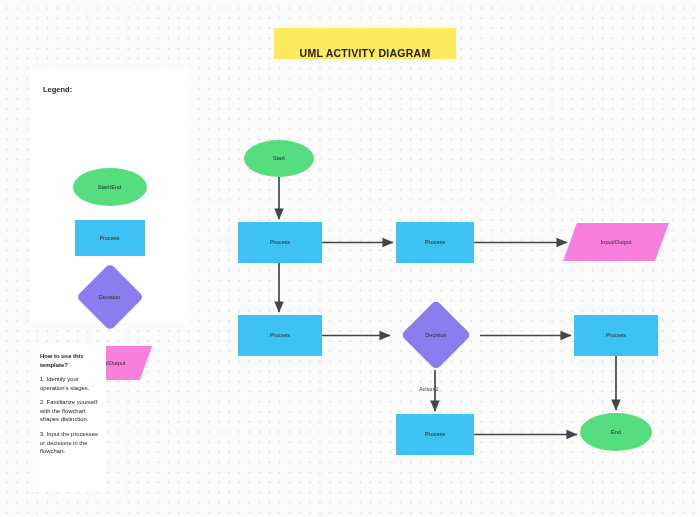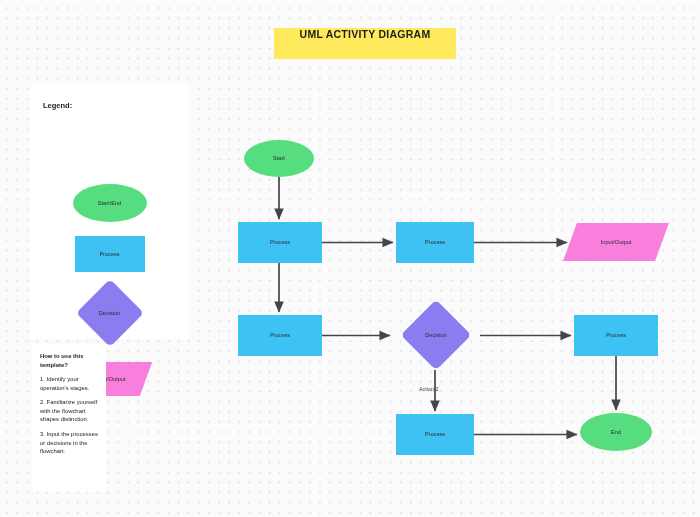--- a/index.html
+++ b/index.html
@@ -26,35 +26,35 @@
 
   
   #title-banner {
     position: absolute;
     left: 274px;
     top: 28px;
     width: 182px;
     height: 31px;
     background: #ffe95c;
     display: flex;
-    align-items: flex-start;
+    align-items: flex-end;
     justify-content: center;
   }
   #title-banner .title-text {
     font-size: 10.5px;
     font-weight: bold;
     color: #1d1d1d;
     letter-spacing: 0.25px;
   }
 
   
   #legend-card {
     position: absolute;
     left: 30px;
-    top: 84px;
+    top: 68px;
     width: 159px;
     height: 255px;
     background: #ffffff;
   }
   #legend-card .legend-title {
     position: absolute;
     left: 13px;
     top: 17px;
     font-size: 7.5px;
     font-weight: bold;

